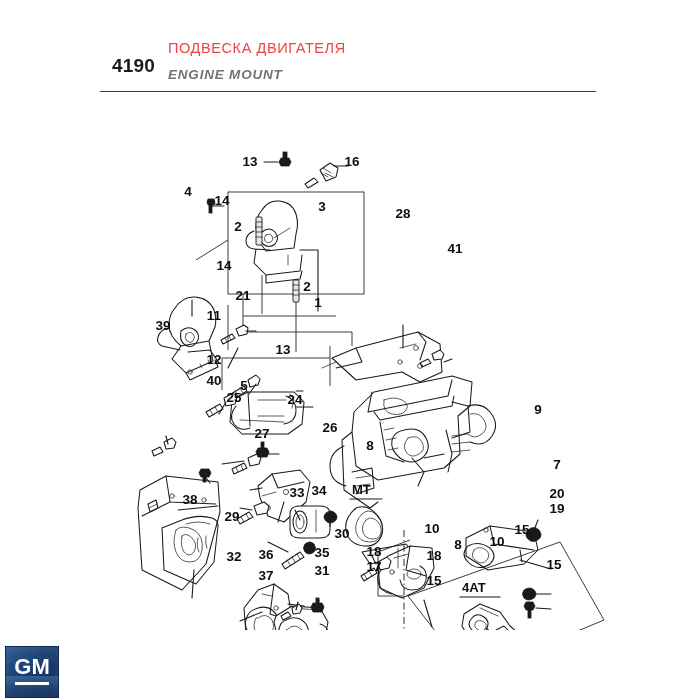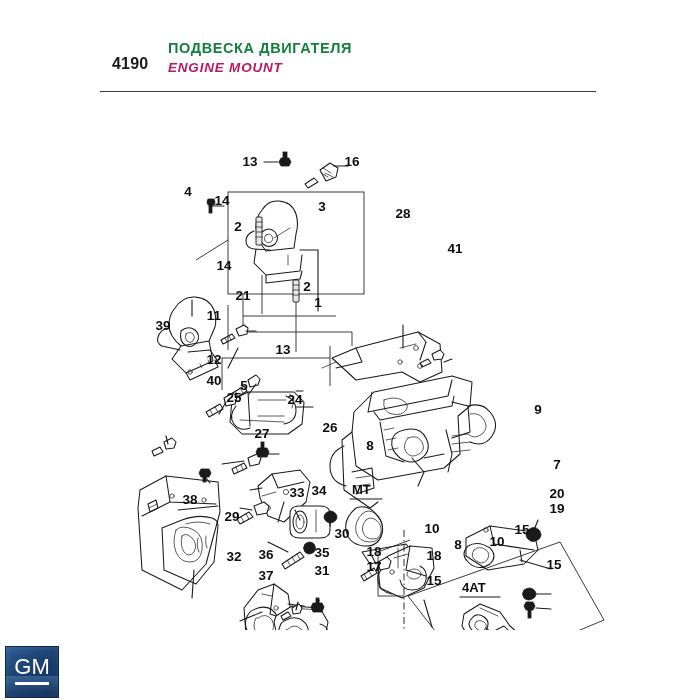--- a/index.html
+++ b/index.html
@@ -17,40 +17,40 @@
 
   
   #header {
     position: absolute;
     left: 0; top: 0;
     width: 700px; height: 100px;
   }
   #catalog-number {
     position: absolute;
     left: 112px; top: 55px;
-    font-size: 16px;
+    font-size: 19px;
     font-weight: bold;
     color: #1a1a1a;
     letter-spacing: 0.2px;
   }
   #title-ru {
     position: absolute;
     left: 168px; top: 40px;
     font-size: 14.5px;
-    font-weight: bold;
-    color: #15803d;
+    font-weight: normal;
+    color: #ef4444;
     letter-spacing: 0.6px;
   }
   #title-en {
     position: absolute;
-    left: 168px; top: 60px;
+    left: 168px; top: 67px;
     font-size: 13.5px;
     font-weight: bold;
     font-style: italic;
-    color: #be185d;
+    color: #737373;
     letter-spacing: 0.8px;
   }
   #header-rule {
     position: absolute;
     left: 100px; top: 91px;
     width: 496px; height: 0;
     border-top: 1.6px solid #3c3c3c;
   }
 
   
@@ -81,21 +81,21 @@
     width: 100%; height: 42%;
     background: linear-gradient(180deg, rgba(120,175,225,0.30), rgba(10,35,70,0.05));
   }
   #gm-logo .gm-text {
     position: absolute;
     left: 0; top: 9px;
     width: 100%;
     text-align: center;
     color: #ffffff;
     font-size: 22px;
-    font-weight: normal;
+    font-weight: bold;
     font-family: "Liberation Sans", sans-serif;
     letter-spacing: 0px;
     line-height: 1;
   }
   #gm-logo .gm-underline {
     position: absolute;
     left: 9px; top: 35px;
     width: 34px; height: 3px;
     background: #ffffff;
   }

